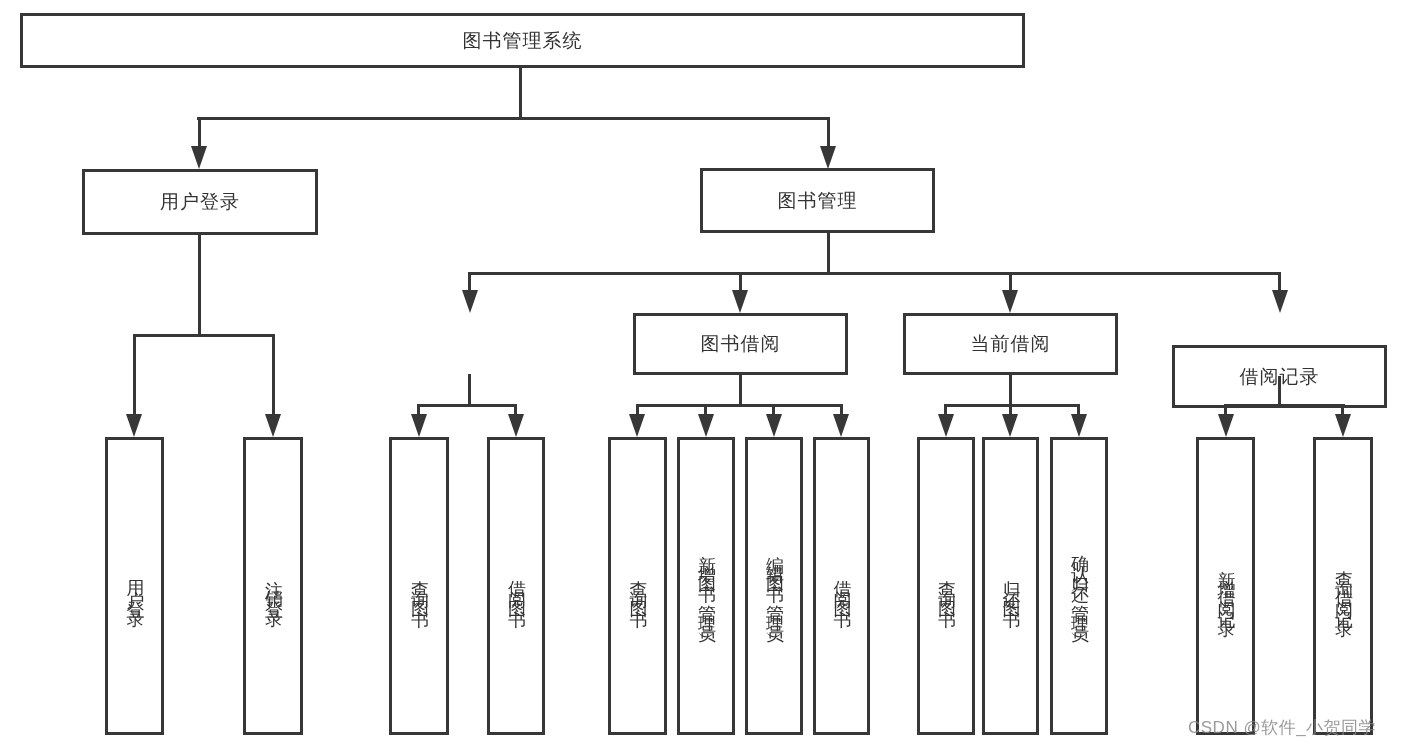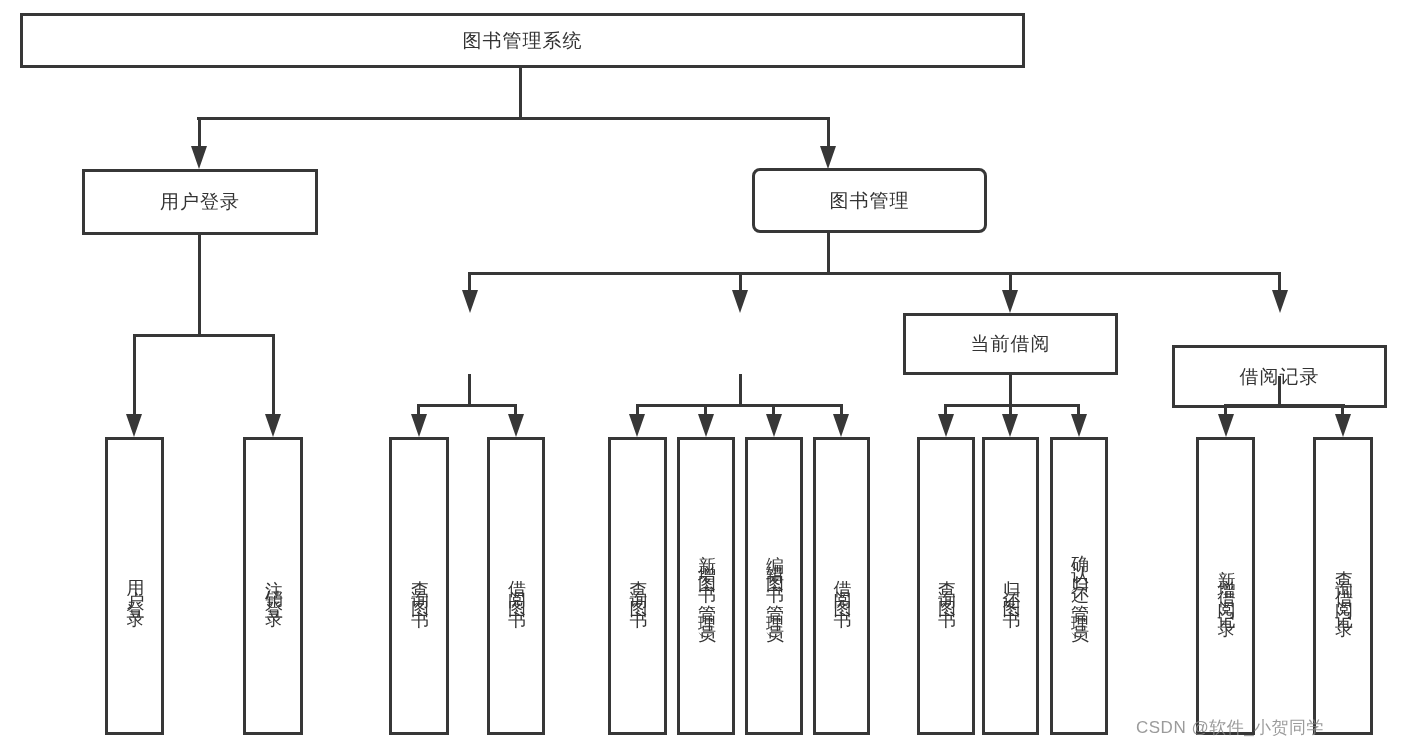--- a/index.html
+++ b/index.html
@@ -31,59 +31,60 @@
   }
   .hline,.vline{position:absolute;background:var(--line);}
   .hline{height:3px;}
   .vline{width:3px;}
   .arrow{
     position:absolute;width:0;height:0;
     border-left:8px solid transparent;border-right:8px solid transparent;
     border-top:23px solid var(--line);
   }
   .watermark{
-    position:absolute;left:1136px;top:716px;font-size:17px;
+    position:absolute;left:1188px;top:716px;font-size:17px;
     color:var(--wm);opacity:.85;letter-spacing:.5px;white-space:nowrap;
   }
 </style>
 </head>
 <body>
 
 <div class="canvas">
 
   <div class="node" style="left:20px;top:13px;width:1005px;height:55px;">图书管理系统</div>
 
   <div class="vline" style="left:519px;top:67px;height:52px;"></div>
   <div class="hline" style="left:197px;top:117px;width:633px;"></div>
   <div class="vline" style="left:198px;top:118px;height:30px;"></div>
   <div class="arrow" style="left:191px;top:146px;"></div>
   <div class="vline" style="left:827px;top:118px;height:30px;"></div>
   <div class="arrow" style="left:820px;top:146px;"></div>
 
   <div class="node" style="left:82px;top:169px;width:236px;height:66px;">用户登录</div>
-  <div class="node" style="left:752px;top:168px;width:235px;height:65px;border-radius:8px;">图书管理</div>
+  <div class="node" style="left:700px;top:168px;width:235px;height:65px;">图书管理</div>
 
   <div class="vline" style="left:198px;top:234px;height:102px;"></div>
   <div class="hline" style="left:133px;top:334px;width:142px;"></div>
   <div class="vline" style="left:133px;top:336px;height:80px;"></div>
   <div class="arrow" style="left:126px;top:414px;"></div>
   <div class="vline" style="left:272px;top:336px;height:80px;"></div>
   <div class="arrow" style="left:265px;top:414px;"></div>
 
   <div class="vline" style="left:827px;top:233px;height:41px;"></div>
   <div class="hline" style="left:468px;top:272px;width:813px;"></div>
   <div class="vline" style="left:468px;top:274px;height:18px;"></div>
   <div class="arrow" style="left:462px;top:290px;"></div>
   <div class="vline" style="left:739px;top:274px;height:18px;"></div>
   <div class="arrow" style="left:732px;top:290px;"></div>
   <div class="vline" style="left:1009px;top:274px;height:18px;"></div>
   <div class="arrow" style="left:1002px;top:290px;"></div>
   <div class="vline" style="left:1278px;top:274px;height:18px;"></div>
   <div class="arrow" style="left:1272px;top:290px;"></div>
 
+  <div class="node" style="left:633px;top:313px;width:215px;height:62px;">图书借阅</div>
   <div class="node" style="left:903px;top:313px;width:215px;height:62px;text-align:center;">当前借阅</div>
   <div class="node" style="left:1172px;top:313px;width:215px;height:63px;margin-top:32px;">借阅记录</div>
 
   <div class="vline" style="left:468px;top:374px;height:32px;"></div>
   <div class="hline" style="left:417px;top:404px;width:100px;"></div>
   <div class="vline" style="left:417px;top:406px;height:10px;"></div>
   <div class="arrow" style="left:411px;top:414px;"></div>
   <div class="vline" style="left:514px;top:406px;height:10px;"></div>
   <div class="arrow" style="left:508px;top:414px;"></div>
 

